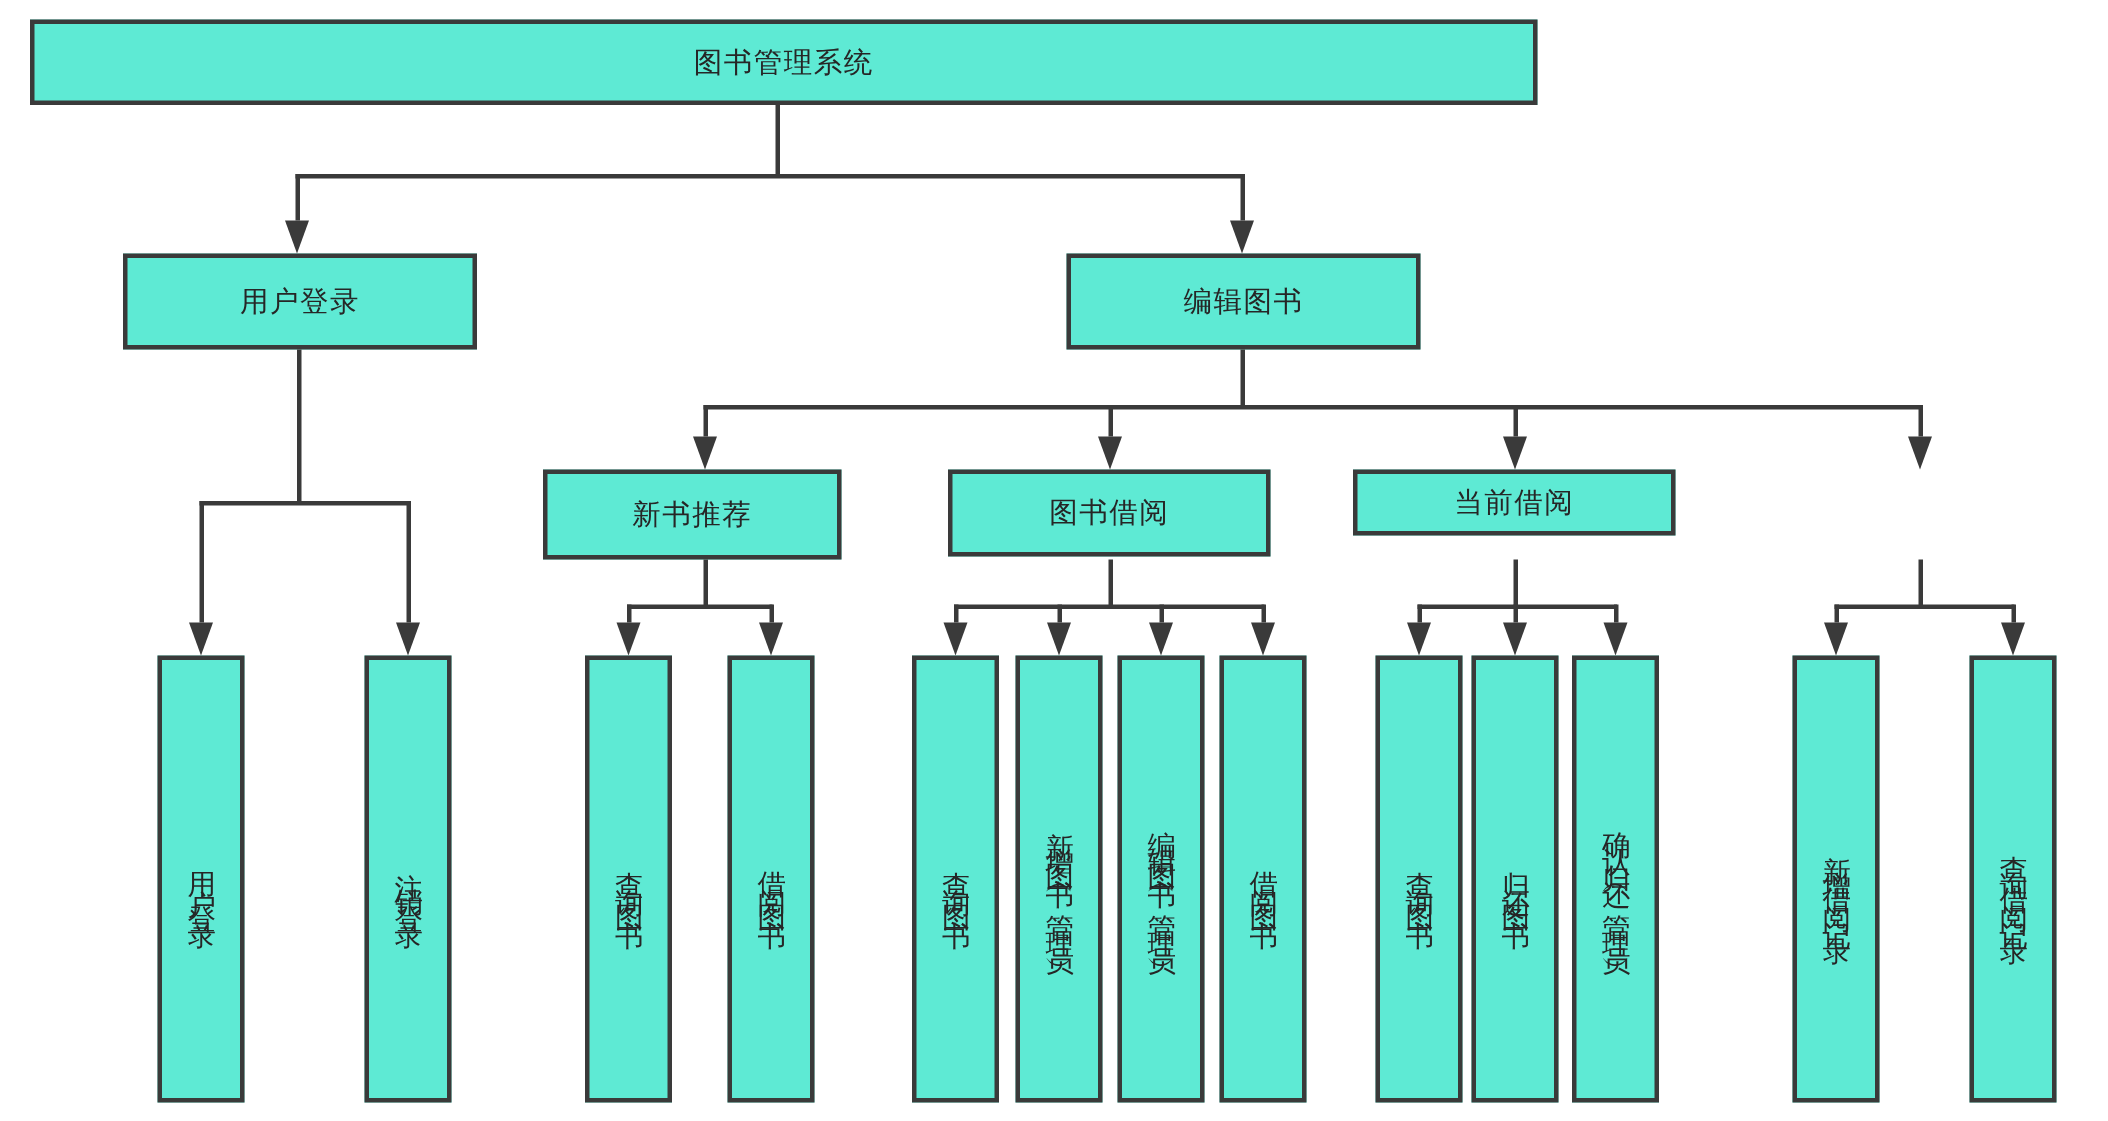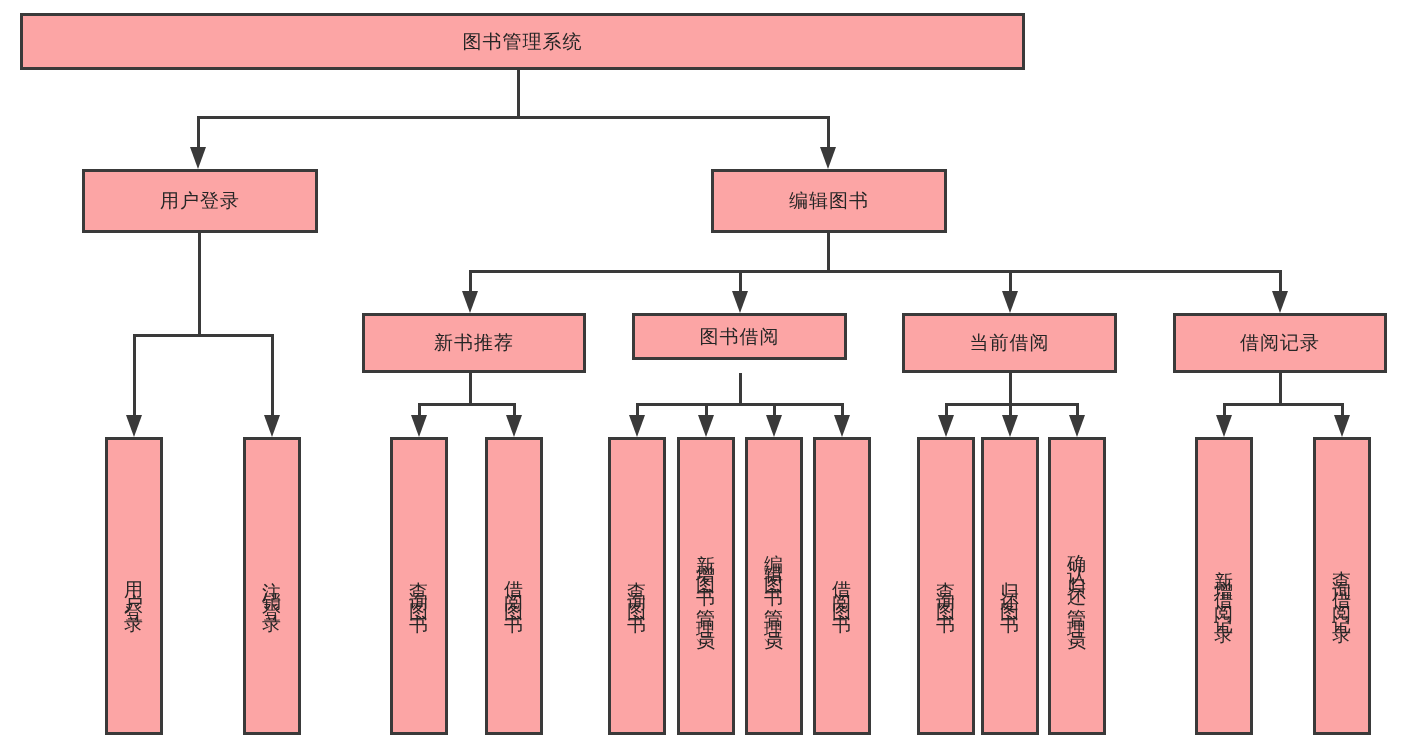--- a/index.html
+++ b/index.html
@@ -6,21 +6,21 @@
   .canvas{
     position:relative;
     width:1405px;height:747px;
     background:#ffffff;
     font-family:"Liberation Sans","DejaVu Sans",sans-serif;
     overflow:hidden;
   }
   .node{
     position:absolute;
     box-sizing:border-box;
-    background:#fca5a5;
+    background:#5eead4;
     border:3px solid #3a3a3a;
     display:flex;align-items:center;justify-content:center;
     font-size:19px;color:#262626;
     text-align:center;
     letter-spacing:1px;
   }
   .leaf{
     writing-mode:vertical-rl;
     text-orientation:mixed;
     letter-spacing:11px;
@@ -57,35 +57,32 @@
   </div>
 
   <div class="node" style="left:82px;top:169px;width:236px;height:64px">
     <span>用户登录</span>
   </div>
 
   <div class="node" style="left:711px;top:169px;width:236px;height:64px">
     <span>编辑图书</span>
   </div>
 
-  <div class="node" style="left:362px;top:313px;width:224px;height:60px">
+  <div class="node" style="left:362px;top:313px;width:199px;height:60px">
     <span>新书推荐</span>
   </div>
 
-  <div class="node" style="left:632px;top:313px;width:215px;height:47px">
+  <div class="node" style="left:632px;top:313px;width:215px;height:58px">
     <span>图书借阅</span>
   </div>
 
-  <div class="node" style="left:902px;top:313px;width:215px;height:60px">
+  <div class="node" style="left:902px;top:313px;width:215px;height:44px">
     <span>当前借阅</span>
   </div>
 
-  <div class="node" style="left:1173px;top:313px;width:214px;height:60px">
-    <span>借阅记录</span>
-  </div>
 
   <div class="node leaf" style="left:105px;top:437px;width:58px;height:298px">
     <span>用户登录</span>
   </div>
 
   <div class="node leaf" style="left:243px;top:437px;width:58px;height:298px">
     <span>注销登录</span>
   </div>
 
   <div class="node leaf" style="left:390px;top:437px;width:58px;height:298px">

